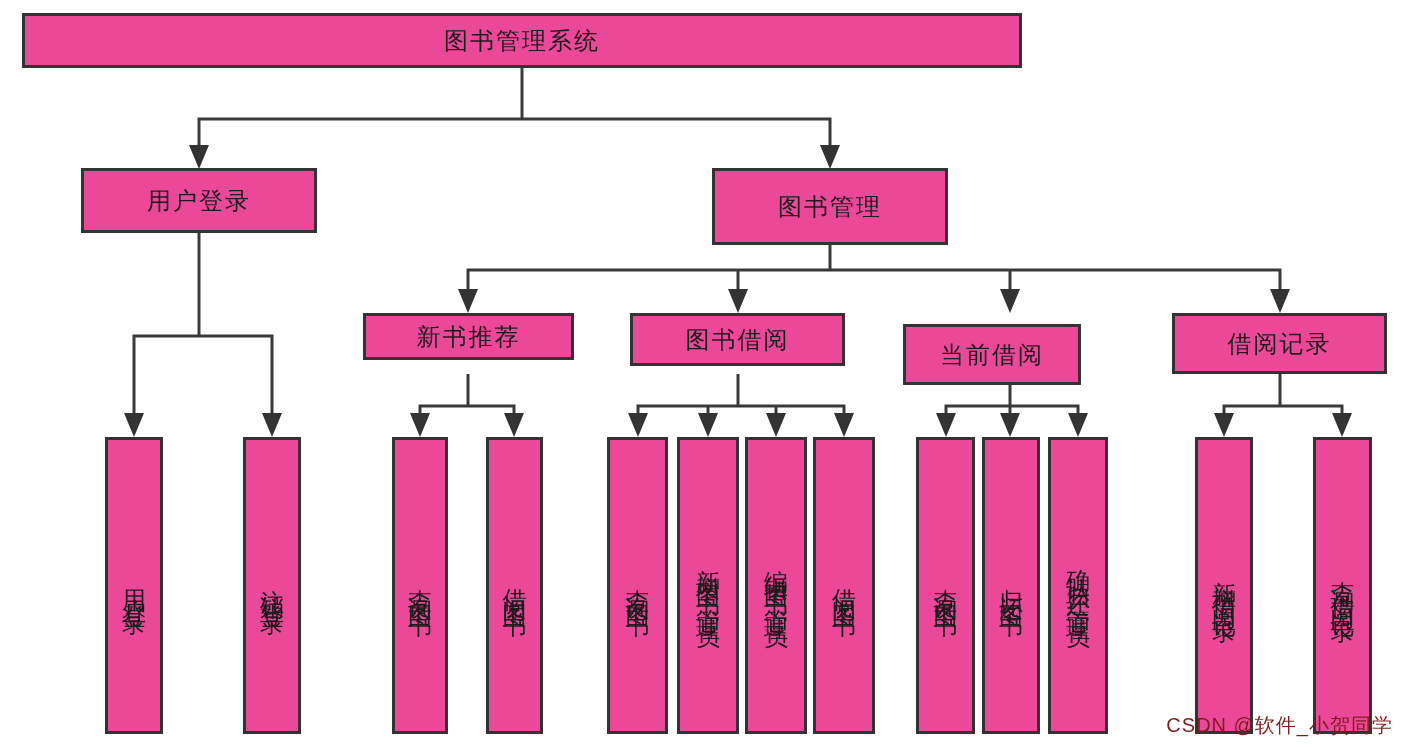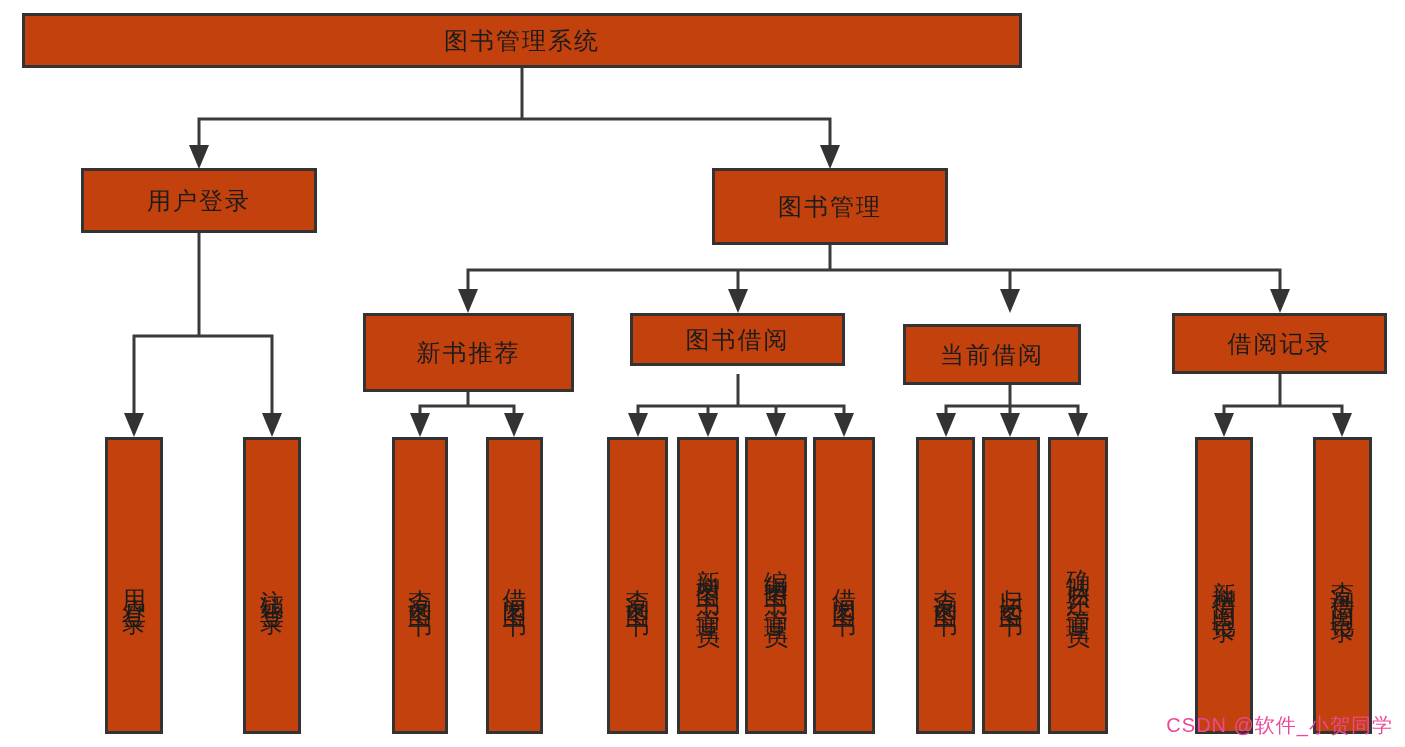--- a/index.html
+++ b/index.html
@@ -13,21 +13,21 @@
   }
   .connectors {
     position: absolute;
     left: 0; top: 0;
     pointer-events: none;
   }
   .node {
     position: absolute;
     box-sizing: border-box;
     border: 3px solid #333333;
-    background: #c2410c;
+    background: #ec4899;
     color: #1c1c1c;
     display: flex;
     align-items: center;
     justify-content: center;
     font-size: 24px;
     letter-spacing: 2px;
     text-align: center;
     white-space: nowrap;
   }
   .node.v {
@@ -35,21 +35,21 @@
     letter-spacing: 8px;
     line-height: 1;
     white-space: normal;
   }
   .watermark {
     position: absolute;
     right: 12px;
     bottom: 8px;
     font-size: 20px;
     letter-spacing: 1px;
-    color: #ec4899;
+    color: #7f1d1d;
   }
 </style>
 </head>
 <body>
 
 <div class="stage">
 
   <svg class="connectors" width="1405" height="747" viewBox="0 0 1405 747">
     <g stroke="#3a3a3a" stroke-width="3" fill="none">
 
@@ -120,21 +120,21 @@
       <polygon points="1214,413 1234,413 1224,437"></polygon>
       <polygon points="1332,413 1352,413 1342,437"></polygon>
     </g>
   </svg>
 
   <div class="node" style="left:22px; top:13px; width:1000px; height:55px;">图书管理系统</div>
 
   <div class="node" style="left:81px; top:168px; width:236px; height:65px;">用户登录</div>
   <div class="node" style="left:712px; top:168px; width:236px; height:77px;">图书管理</div>
 
-  <div class="node" style="left:363px; top:313px; width:211px; height:79px;">新书推荐</div>
+  <div class="node" style="left:363px; top:313px; width:211px; height:47px;">新书推荐</div>
   <div class="node" style="left:630px; top:313px; width:215px; height:53px;">图书借阅</div>
   <div class="node" style="left:903px; top:324px; width:178px; height:61px;">当前借阅</div>
   <div class="node" style="left:1172px; top:313px; width:215px; height:61px;">借阅记录</div>
 
   <div class="node v" style="left:105px; top:437px; width:58px; height:297px;">用户登录</div>
   <div class="node v" style="left:243px; top:437px; width:58px; height:297px;">注销登录</div>
 
   <div class="node v" style="left:392px; top:437px; width:56px; height:297px;">查询图书</div>
   <div class="node v" style="left:486px; top:437px; width:57px; height:297px;">借阅图书</div>
 

